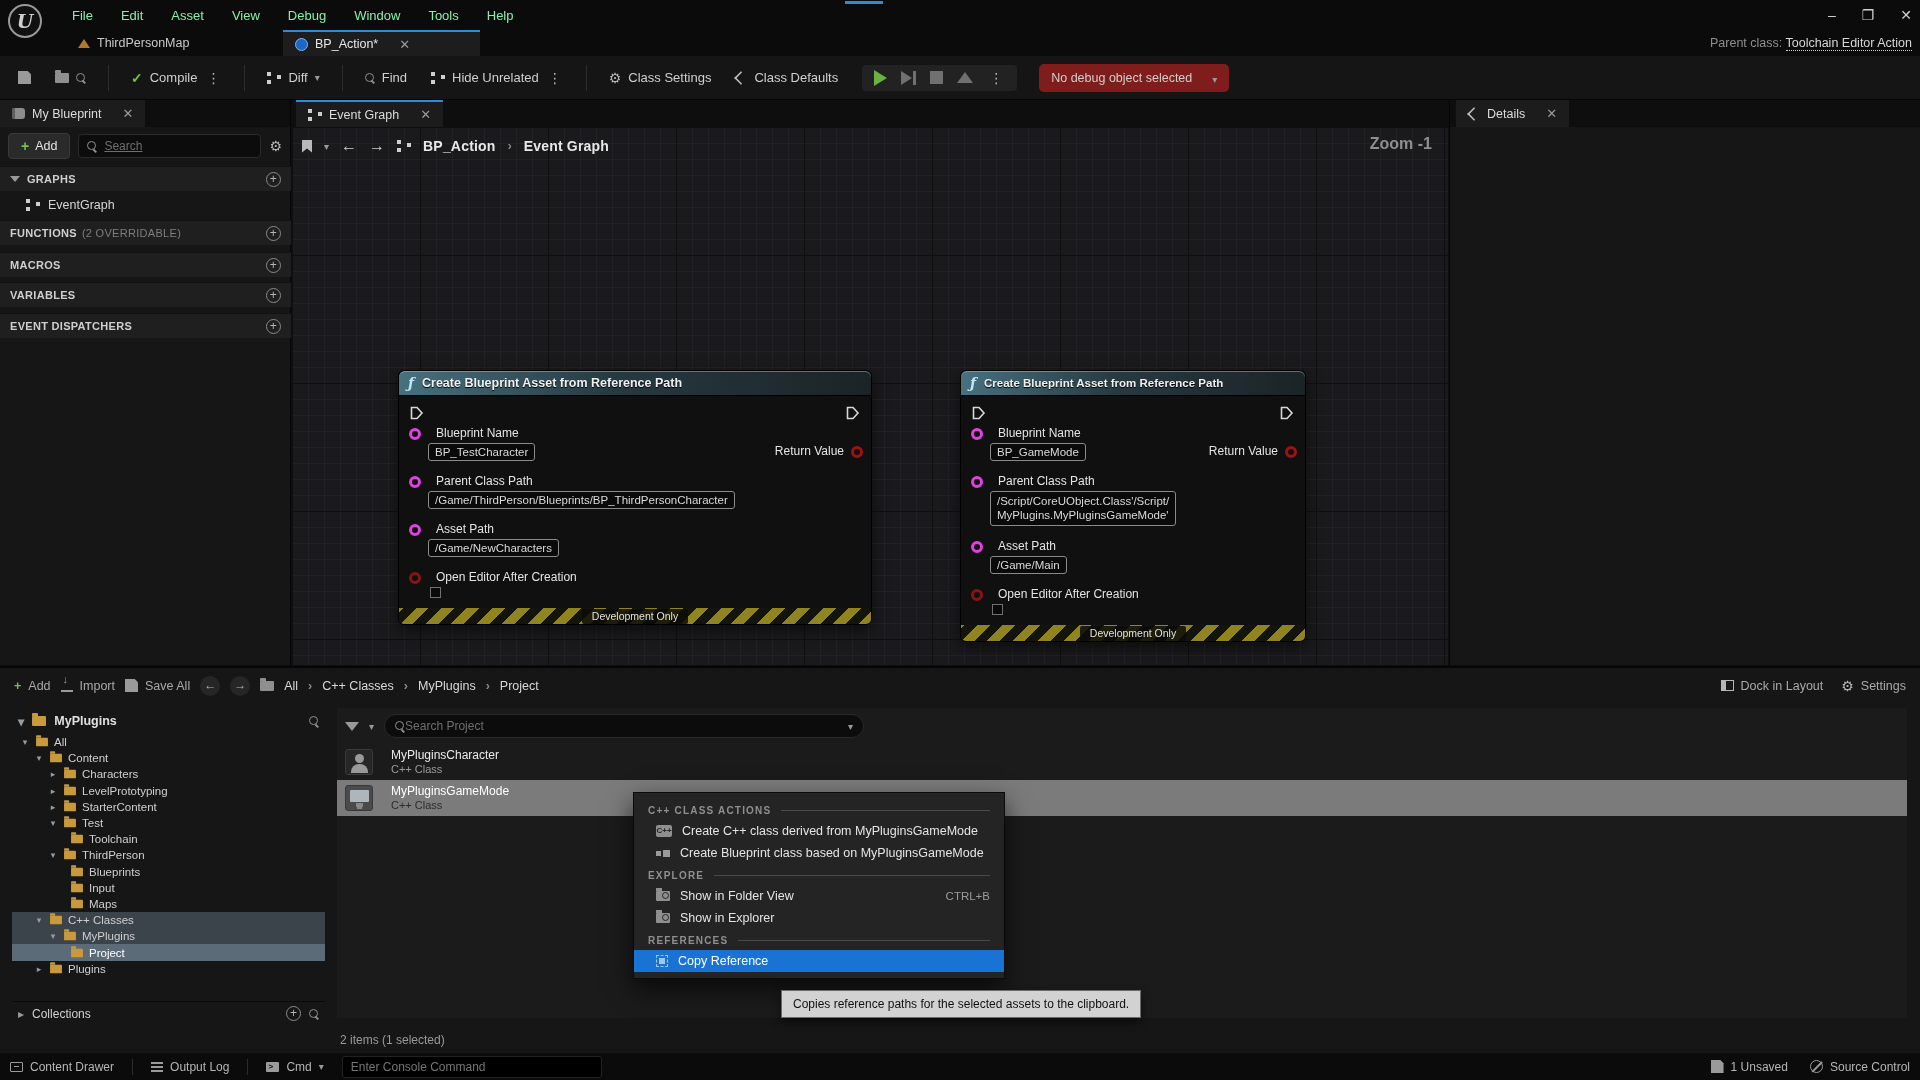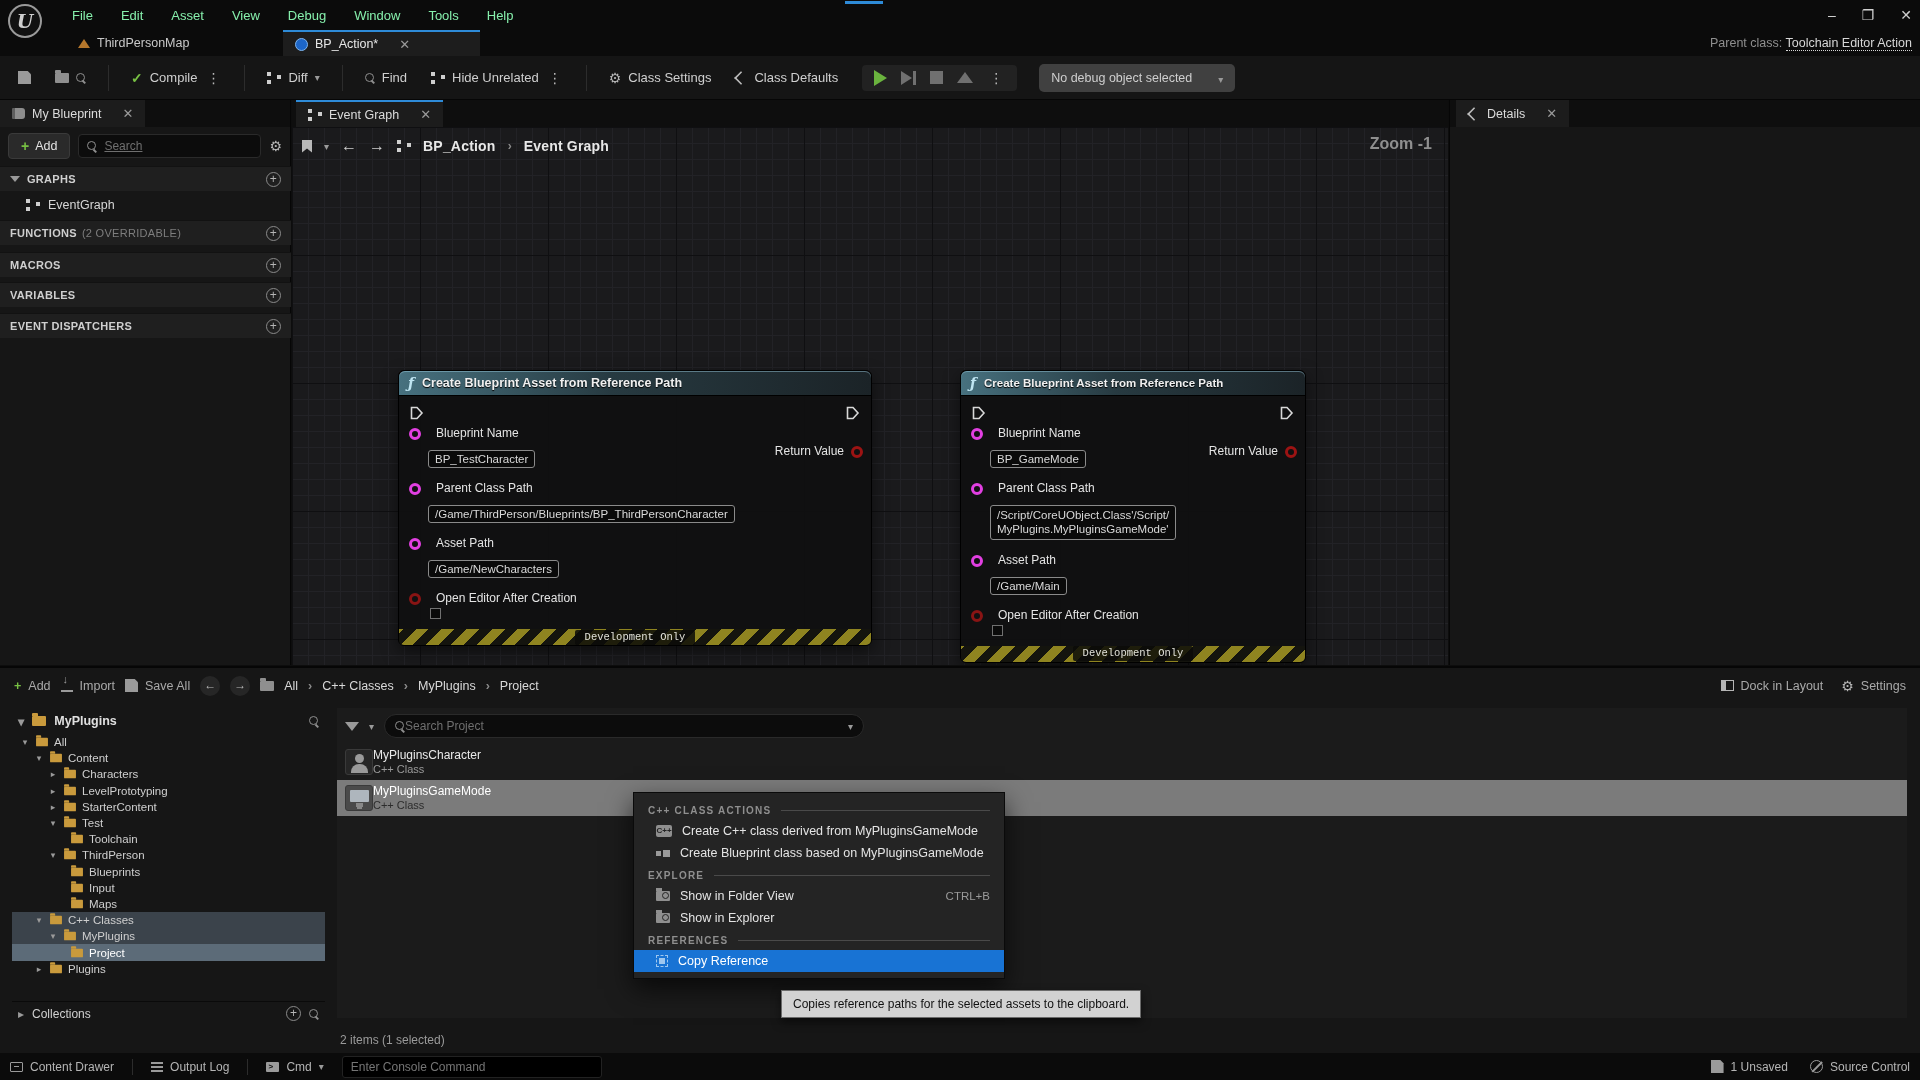--- a/index.html
+++ b/index.html
@@ -34,21 +34,21 @@
   .check { color:#77c043; font-weight:bold; font-size:14px;}
   .dots { color:#b9b9b9; font-size:14px; padding:0 2px;}
   .chev { color:#9a9a9a; font-size:10px; }
   .playbox { display:flex; align-items:center; gap:14px; background:#222222; border-radius:4px; padding:5px 12px; margin-left:8px;}
   .play { width:0;height:0;border-top:8px solid transparent;border-bottom:8px solid transparent;border-left:13px solid #6ab33e; }
   .skip { display:flex; align-items:center; }
   .skip .tri { width:0;height:0;border-top:7px solid transparent;border-bottom:7px solid transparent;border-left:11px solid #707070; }
   .skip .bar { width:3px; height:14px; background:#707070; margin-left:1px;}
   .stopsq { width:13px; height:13px; background:#707070; }
   .eject { width:0;height:0;border-left:8px solid transparent;border-right:8px solid transparent;border-bottom:11px solid #707070; }
-  #debugsel { background:#404040; border-radius:5px; padding:7px 12px; color:#cfcfcf; font-size:12.5px; display:flex; gap:26px; align-items:flex-end; margin-left:14px;}
+  #debugsel { background:#7f1d1d; border-radius:5px; padding:7px 12px; color:#cfcfcf; font-size:12.5px; display:flex; gap:20px; align-items:flex-end; margin-left:14px;}
 
   
   .ptabbar { position:absolute; height:27px; background:#0e0e0e; width:100%; top:0; left:0; display:flex; }
   .ptab { height:27px; display:flex; align-items:center; gap:7px; padding:0 12px; background:#1c1c1c; font-size:12.5px; color:#dcdcdc; }
   .ptab.blue-top { border-top:2px solid #2e8bd8; }
   .book-ico { width:13px; height:11px; background:#8d8d8d; border-radius:1px 3px 3px 1px; border-left:3px solid #5e5e5e; }
   .graph-ico { position:relative; width:14px; height:12px; }
   .graph-ico i { position:absolute; width:4px; height:4px; background:#cfcfcf; }
   .graph-ico i:nth-child(1){left:0;top:0}.graph-ico i:nth-child(2){left:0;bottom:0}
   .graph-ico i:nth-child(3){right:0;top:3px}
@@ -92,27 +92,27 @@
   .bnode-title { color:#f0f0f0; font-weight:bold; font-size:12.5px; text-shadow:0 1px 1px #000;}
   .bnode-body { position:relative; padding:8px 10px 6px 10px; }
   .execpin { width:14px; height:14px; }
   .exec-row { display:flex; justify-content:space-between; padding:2px 1px 6px 1px;}
   .pinrow { display:flex; align-items:flex-start; gap:7px; margin-bottom:10px; }
   .pin { width:12px; height:12px; border-radius:50%; flex:none; margin-top:2px; }
   .pin.str { border:3px solid #e23fe2; }
   .pin.obj { border:3px solid #9c1313; }
   .pin.bool { border:3px solid #891414; }
   .pinlabel { color:#e4e4e4; font-size:12px;margin-left:8px; }
-  .pinfield { margin-top:10px; background:#0a0a0a; border:1px solid #8a8a8a; border-radius:3px; padding:2px 6px;
+  .pinfield { margin-top:3px; background:#0a0a0a; border:1px solid #8a8a8a; border-radius:3px; padding:2px 6px;
     color:#d9d9d9; font-size:11.5px; display:inline-block; max-width:290px; white-space:nowrap; overflow:hidden;}
   .pinfield.wrap2 { white-space:normal; line-height:1.25; }
   .retrow { position:absolute; top:48px; right:8px; display:flex; align-items:flex-end; gap:7px; }
   .chkbox { width:11px; height:11px; border:1px solid #707070; background:#0a0a0a; margin-top:3px; margin-left:2px;}
   .devonly { position:relative; height:16px; border-radius:0 0 5px 5px; overflow:hidden;
-    background:repeating-linear-gradient(-45deg,#8f8420 0 9px,#14140e 9px 18px); display:flex; align-items:center; justify-content:center;font-family:Liberation Mono, monospace;}
+    background:repeating-linear-gradient(-45deg,#8f8420 0 9px,#14140e 9px 18px); display:flex; align-items:flex-end; justify-content:center;}
   .devonly span { background:rgba(10,10,8,.85); color:#e0e0d8; font-size:10.5px; padding:0 10px; line-height:15px; border-radius:2px;}
 
   #details-panel { position:absolute; left:1449px; top:100px; width:471px; height:565px; background:#161616; border-left:1px solid #060606;}
 
   
   #cbrowser { position:absolute; left:0; top:666px; width:1920px; height:387px; background:#161616; border-top:2px solid #060606;}
   #cb-toolbar { position:absolute; left:0; top:0; width:1920px; height:35px; display:flex; align-items:center; gap:10px; padding:0 14px; background:#161616;}
   .cb-btn { display:flex; align-items:center; gap:7px; color:#a9a9a9; font-size:12.5px; }
   .floppy { position:relative; width:13px; height:13px; background:#9a9a9a; clip-path:polygon(0 0,75% 0,100% 25%,100% 100%,0 100%); }
   .import-ico { width:12px; height:12px; border-bottom:2px solid #9a9a9a; position:relative;}
@@ -135,21 +135,21 @@
   .titem.sel { background:#5c6b78; color:#fff;}
   .titem .folder { transform:scale(.85); }
   #collections { position:absolute; left:12px; bottom:28px; width:313px; height:24px; display:flex; align-items:center; gap:8px; color:#d0d0d0; font-size:12px; border-top:1px solid #0a0a0a; padding:0 6px;}
   #collections .plus-circle { margin-left:auto; width:15px; height:15px; border:1px solid #8a8a8a; border-radius:50%; text-align:center; line-height:13px; color:#b5b5b5;}
 
   #cb-main { position:absolute; left:337px; top:40px; width:1570px; height:310px; background:#1b1b1b;}
   #cb-searchrow { display:flex; align-items:center; gap:10px; padding:6px 8px;}
   .funnel { width:0;height:0;border-left:7px solid transparent;border-right:7px solid transparent;border-top:9px solid #9a9a9a;}
   #cb-search { width:480px; background:#0c0c0c; border:1px solid #2a2a2a; border-radius:12px; display:flex; align-items:center; padding:4px 10px; color:#6f6f6f;}
   #cb-search .chev{ margin-left:auto;}
-  .asset-row { display:flex; align-items:center; gap:0; height:36px; padding:0 8px;}
+  .asset-row { display:flex; align-items:center; gap:18px; height:36px; padding:0 8px;}
   .asset-row.sel { background:#7b7b7b; }
   .asset-ico { width:28px; height:26px; background:#262626; border:1px solid #3a3a3a; border-radius:3px; position:relative; flex:none;}
   .asset-row.sel .asset-ico { background:#4a4a4a;}
   .person::before { content:""; position:absolute; left:9px; top:4px; width:9px; height:9px; border-radius:50%; background:#9a9a9a;}
   .person::after { content:""; position:absolute; left:5px; top:14px; width:17px; height:9px; border-radius:8px 8px 0 0; background:#9a9a9a;}
   .monitor::before { content:""; position:absolute; left:4px; top:4px; width:19px; height:12px; background:#aeb6bd; border-radius:1px;}
   .monitor::after { content:""; position:absolute; left:10px; top:17px; width:7px; height:4px; background:#888; box-shadow:0 3px 0 -1px #888;}
   .asset-name { color:#eaeaea; font-size:12px; line-height:1.2;}
   .asset-type { color:#9a9a9a; font-size:11px; line-height:1.2;}
   .asset-row.sel .asset-name{color:#fff;} .asset-row.sel .asset-type{color:#2c2c2c;}

